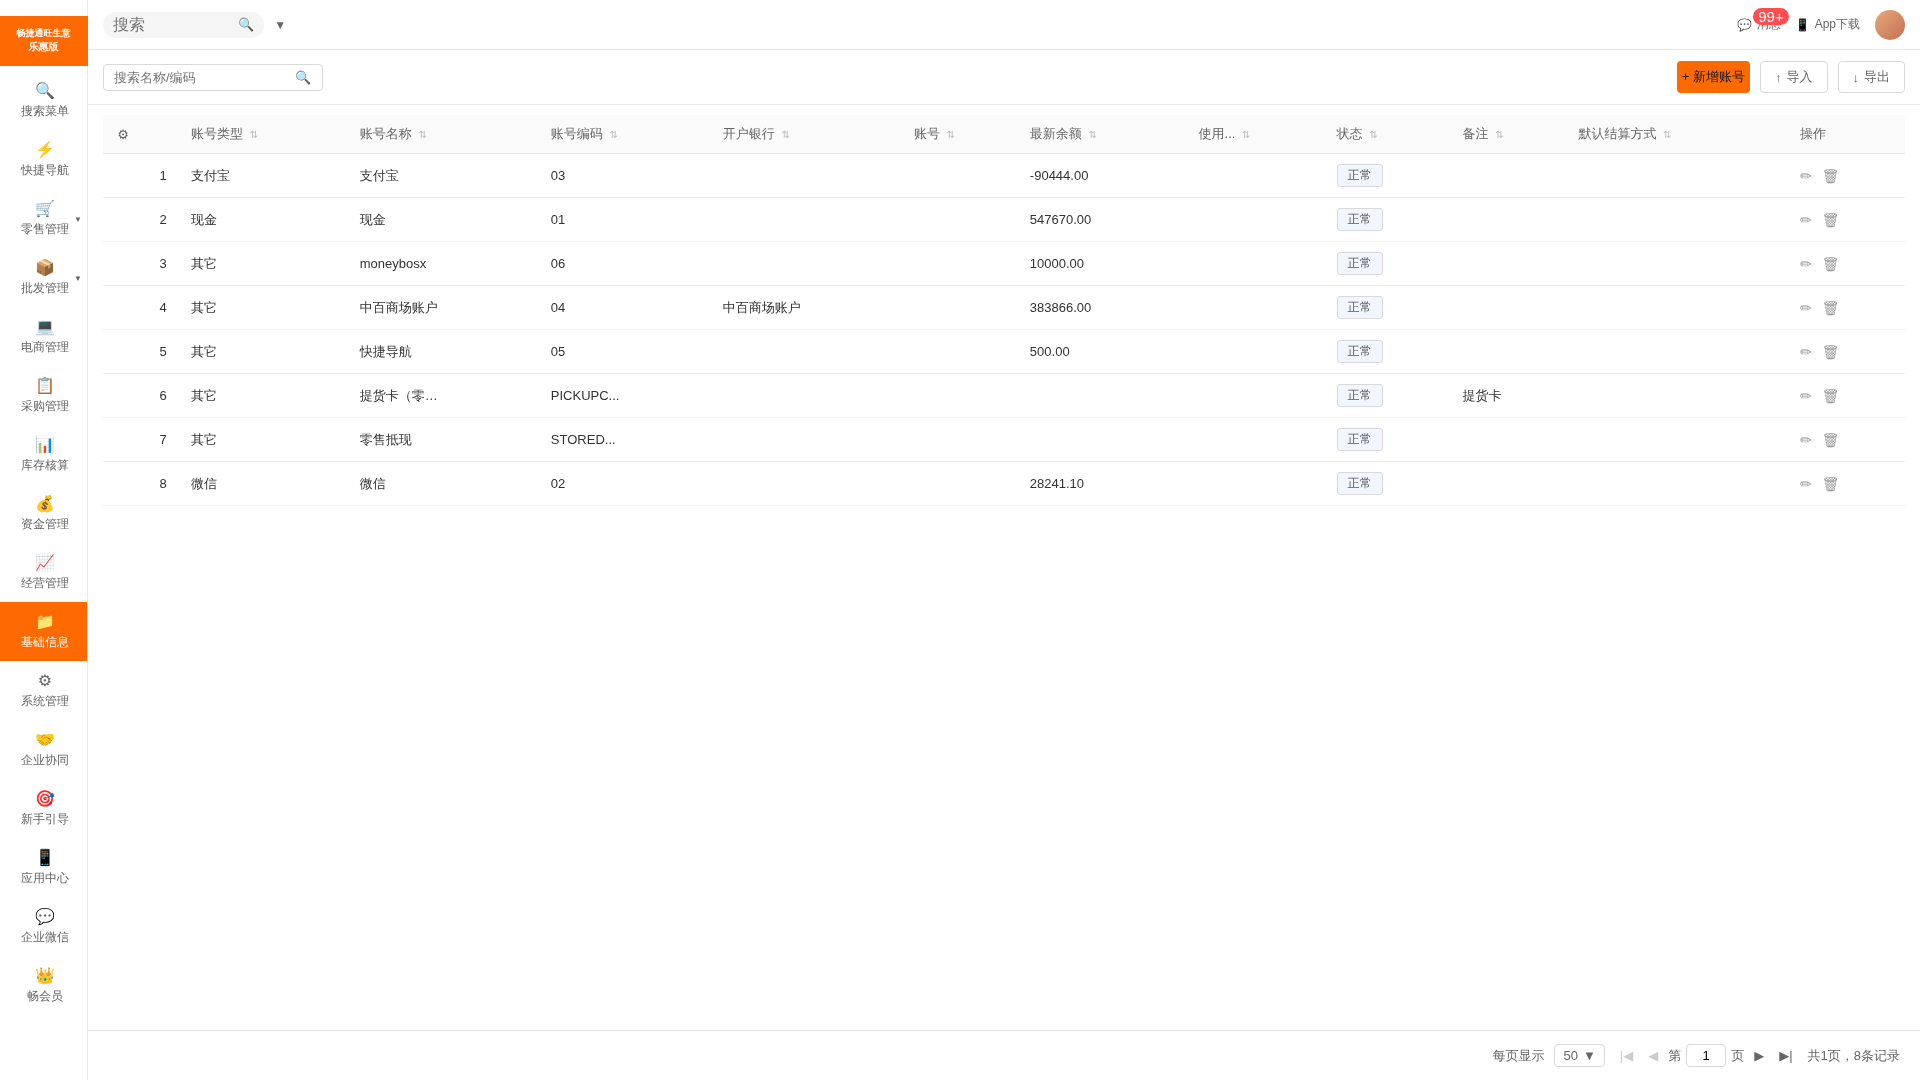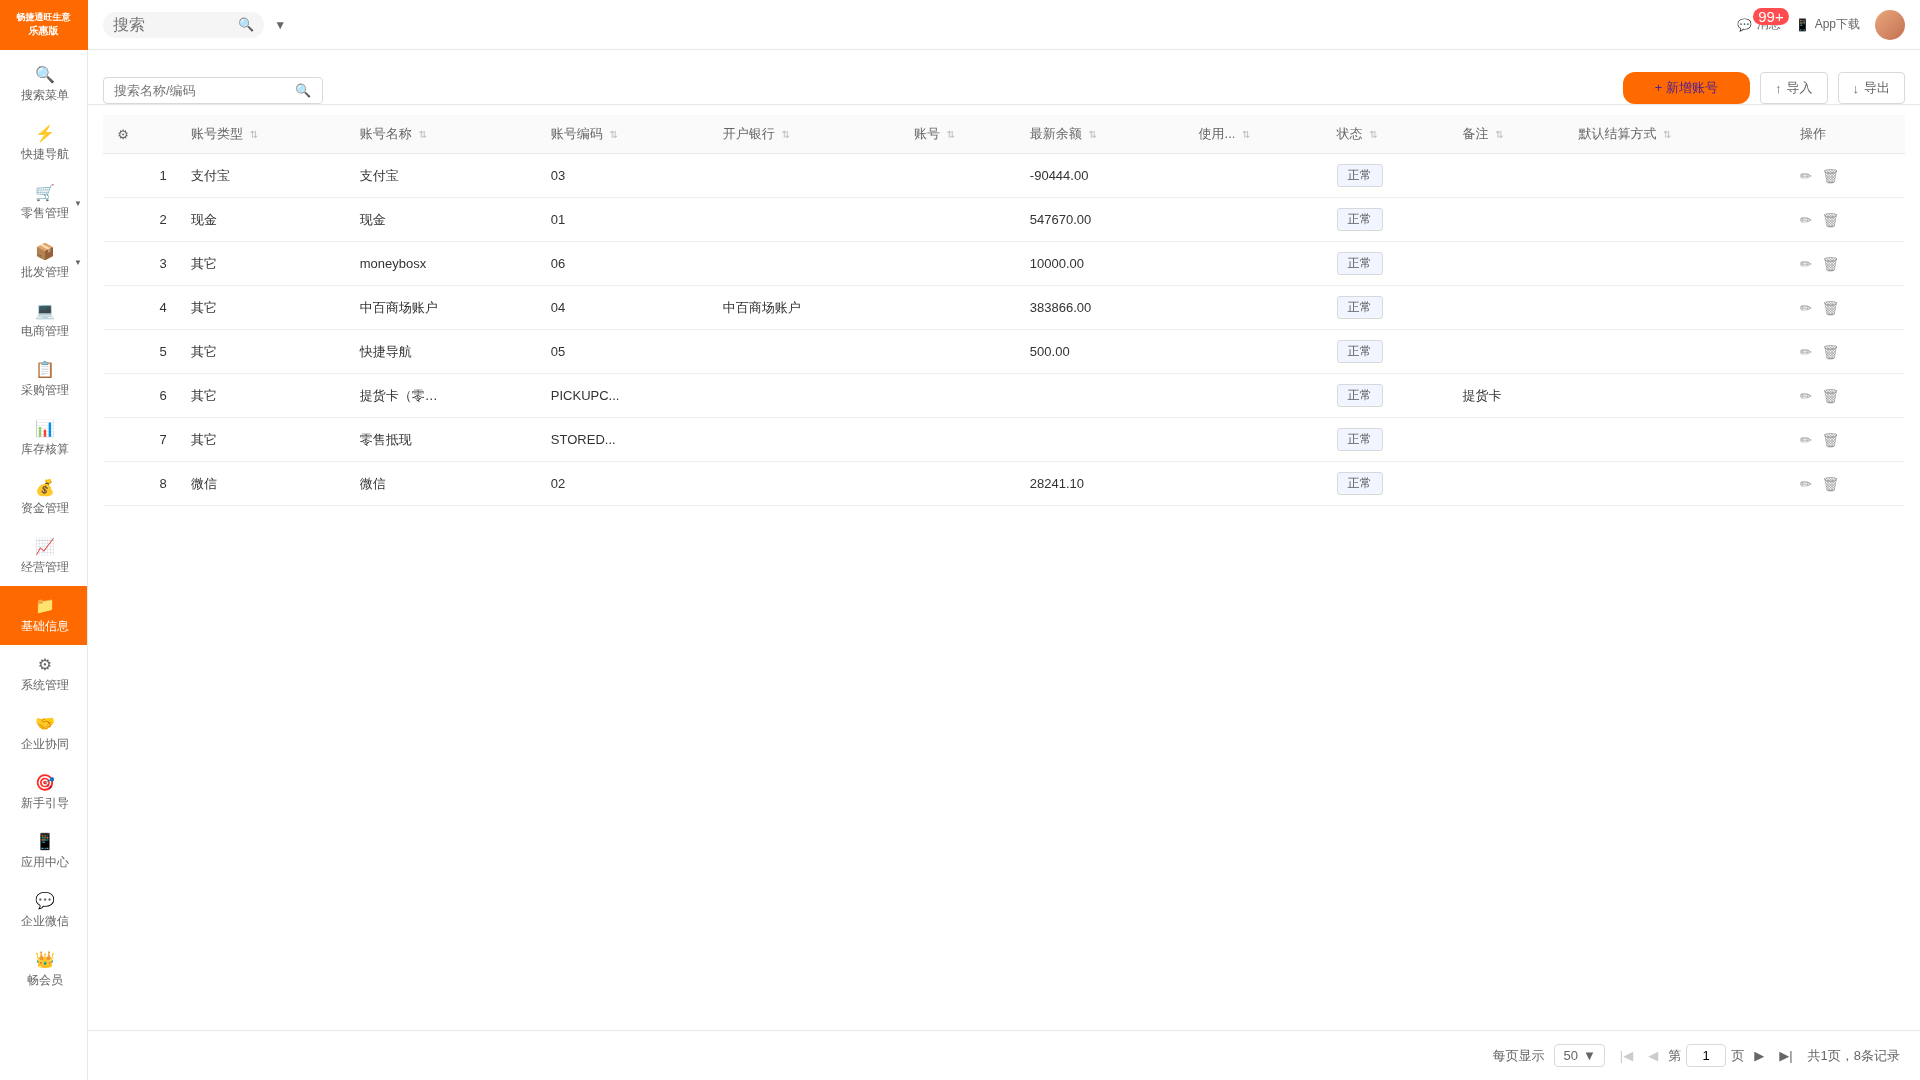--- a/index.html
+++ b/index.html
@@ -6,21 +6,21 @@
     body { font-family: 'Microsoft YaHei', Arial, sans-serif; font-size: 13px; background: #f0f2f5; display: flex; height: 1080px; width: 1920px; overflow: hidden; }
 
     
     .sidebar {
       width: 88px;
       background: #fff;
       border-right: 1px solid #e8e8e8;
       display: flex;
       flex-direction: column;
       align-items: center;
-      padding-top: 0;
+      padding-top: 16px;
       flex-shrink: 0;
     }
     .sidebar-logo {
       width: 88px;
       height: 50px;
       background: #ff6a00;
       display: flex;
       align-items: center;
       justify-content: center;
       color: white;
@@ -108,43 +108,43 @@
     }
     .tab.home { background: #fff; color: #333; }
     .tab.active { background: #fff; color: #00bcd4; border-top: 2px solid #00bcd4; }
     .tab .close-icon { color: #999; font-size: 11px; cursor: pointer; }
 
     
     .toolbar {
       height: 55px;
       background: #fff;
       display: flex;
-      align-items: flex-end;
+      align-items: center;
       justify-content: space-between;
       padding: 0 15px;
       border-bottom: 1px solid #e8e8e8;
     }
     .toolbar-left { display: flex; align-items: center; gap: 10px; }
     .search-input-box {
       display: flex;
       align-items: center;
       border: 1px solid #d9d9d9;
       border-radius: 4px;
       padding: 5px 10px;
       width: 220px;
       gap: 5px;
     }
     .search-input-box input { border: none; outline: none; font-size: 13px; flex: 1; }
     .toolbar-right { display: flex; align-items: center; gap: 10px; }
     .btn-add {
       background: #ff6a00;
-      color: #4c1d95;
+      color: #0f172a;
       border: none;
-      border-radius: 12px;
-      padding: 7px 32px;
+      border-radius: 4px;
+      padding: 7px 5px;
       cursor: pointer;
       font-size: 13px;
       display: flex;
       align-items: center;
       gap: 5px;
     }
     .btn-outline {
       background: white;
       color: #666;
       border: 1px solid #d9d9d9;

